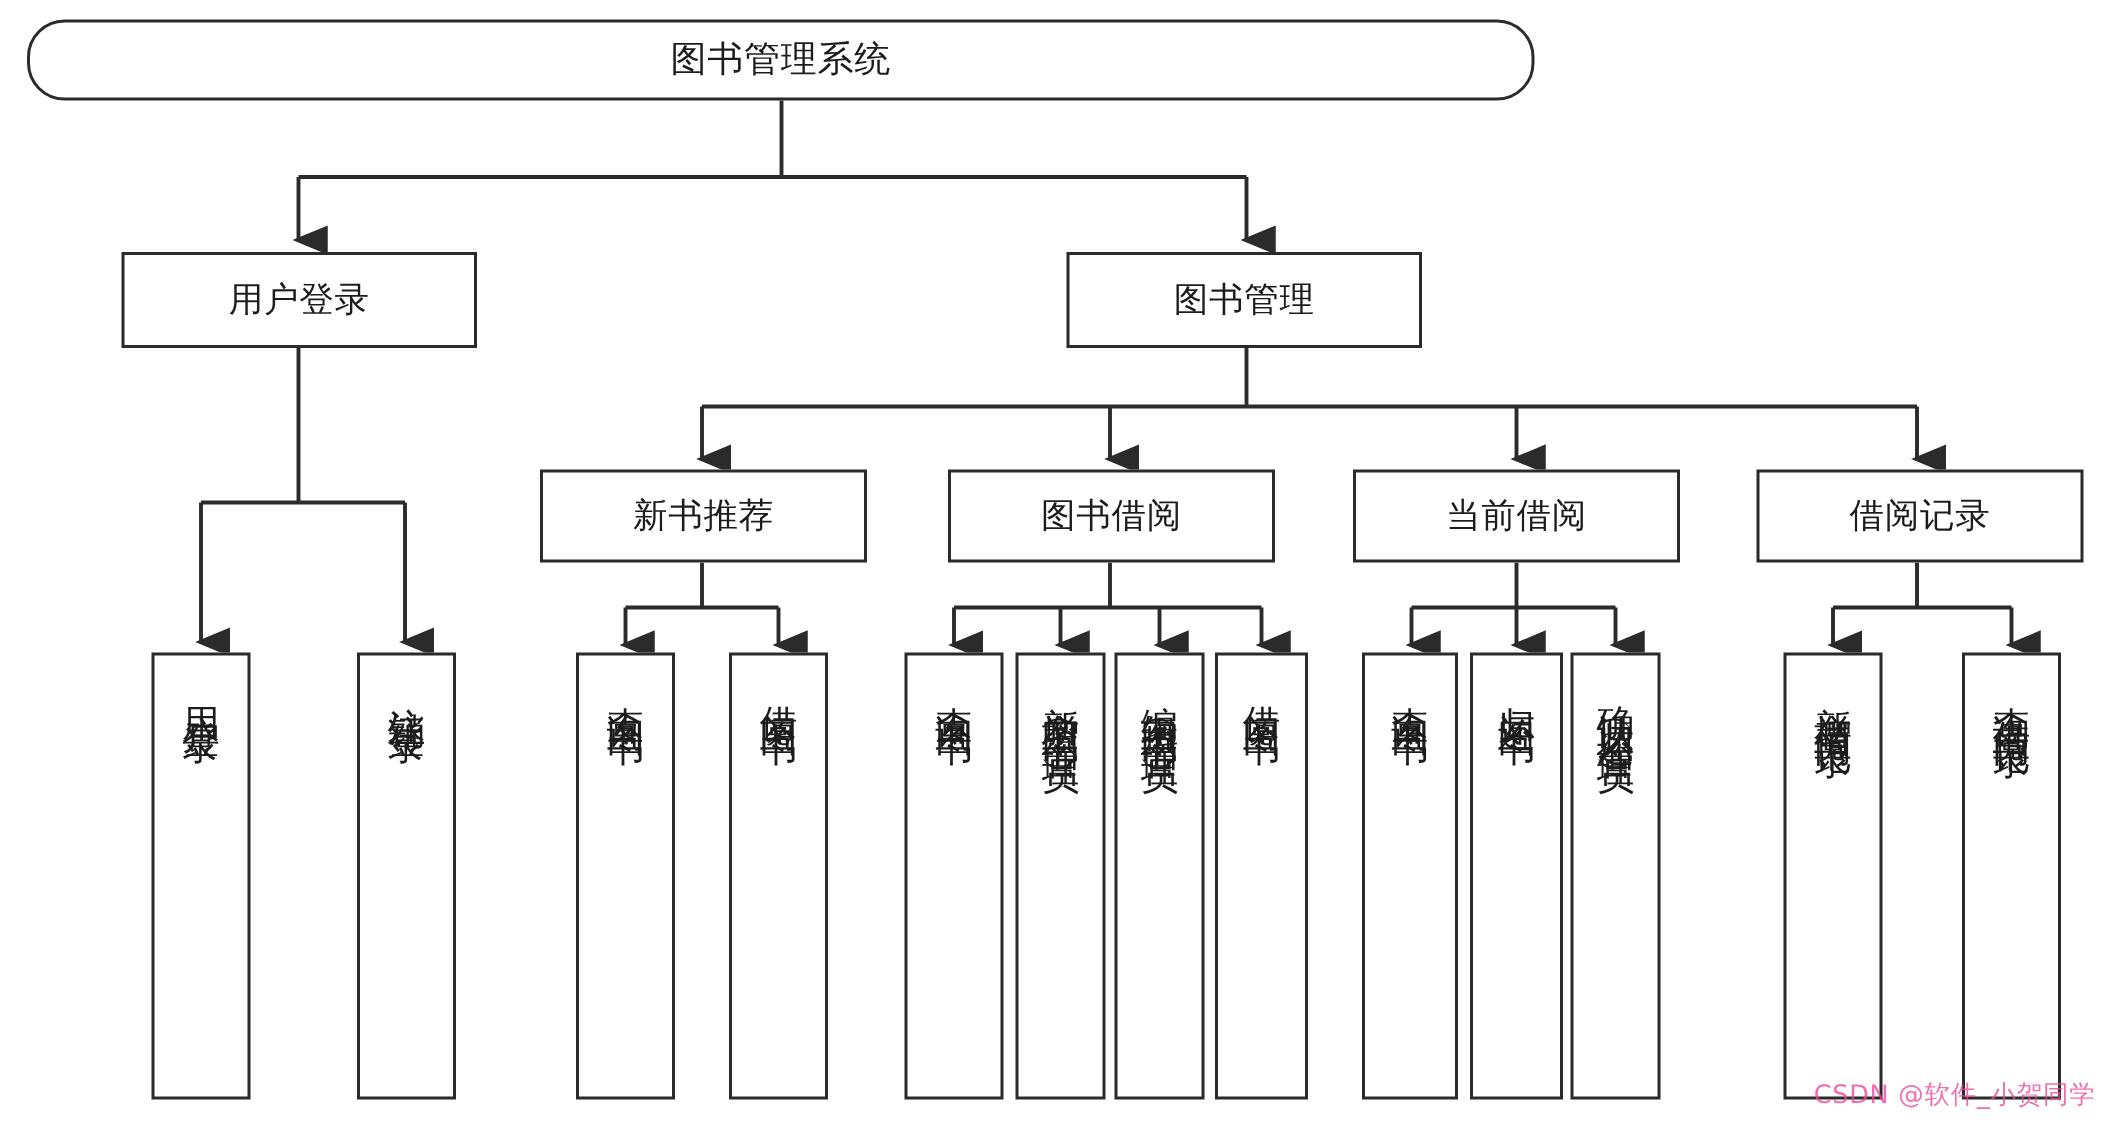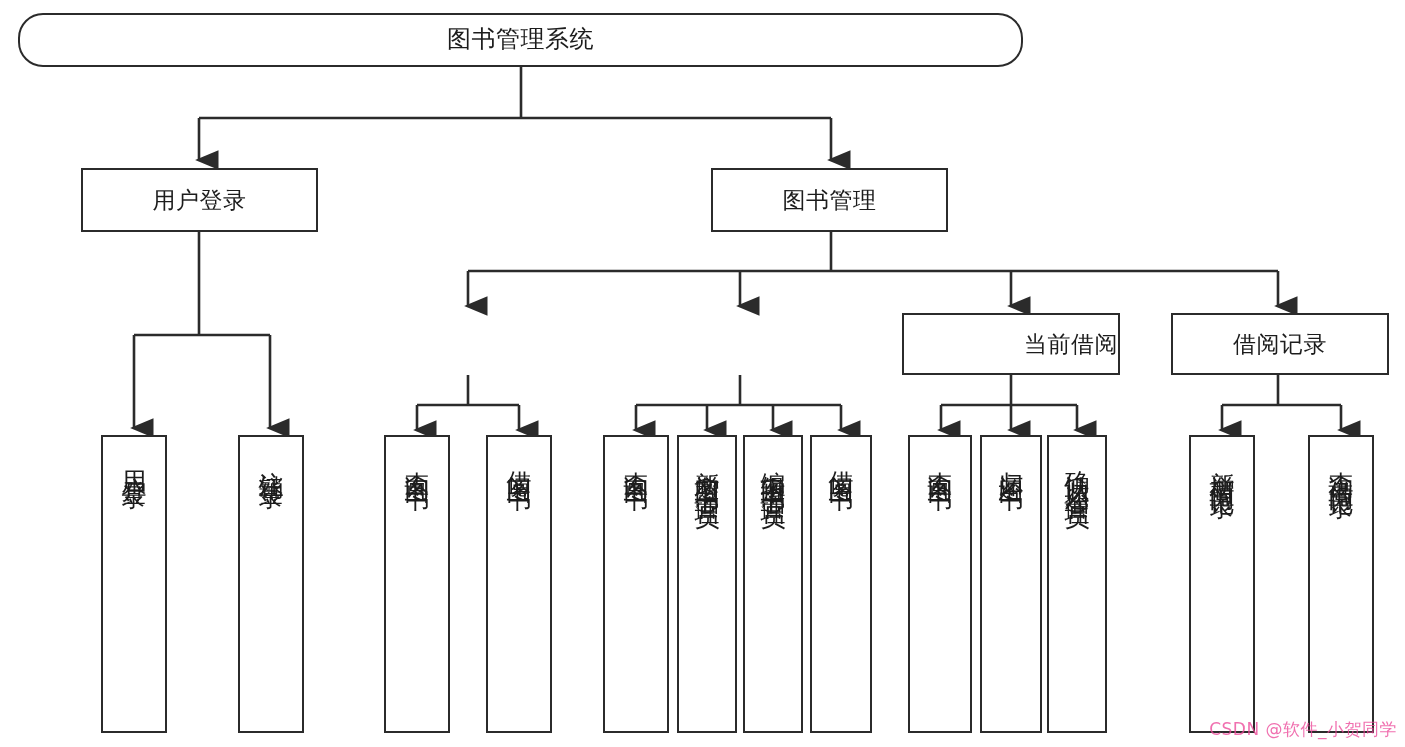--- a/index.html
+++ b/index.html
@@ -134,23 +134,29 @@
   </div>
 
   <div class="node h" style="left:81px; top:168px; width:237px; height:64px;">
     <span class="label">用户登录</span>
   </div>
 
   <div class="node h" style="left:711px; top:168px; width:237px; height:64px;justify-content:center;">
     <span class="label">图书管理</span>
   </div>
 
-
-
-  <div class="node h" style="left:902px; top:313px; width:218px; height:62px;justify-content:flex-end;">
+  <div class="node h" style="left:360px; top:313px; width:218px; height:62px;">
+    <span class="label">新书推荐</span>
+  </div>
+
+  <div class="node h" style="left:632px; top:313px; width:218px; height:62px;">
+    <span class="label">图书借阅</span>
+  </div>
+
+  <div class="node h" style="left:902px; top:313px; width:218px; height:62px;">
     <span class="label">当前借阅</span>
   </div>
 
   <div class="node h" style="left:1171px; top:313px; width:218px; height:62px;">
     <span class="label">借阅记录</span>
   </div>
 
   <div class="node v" style="left:101px; top:435px; width:66px; height:298px;">
     <span class="label">用户登录</span>
   </div>

